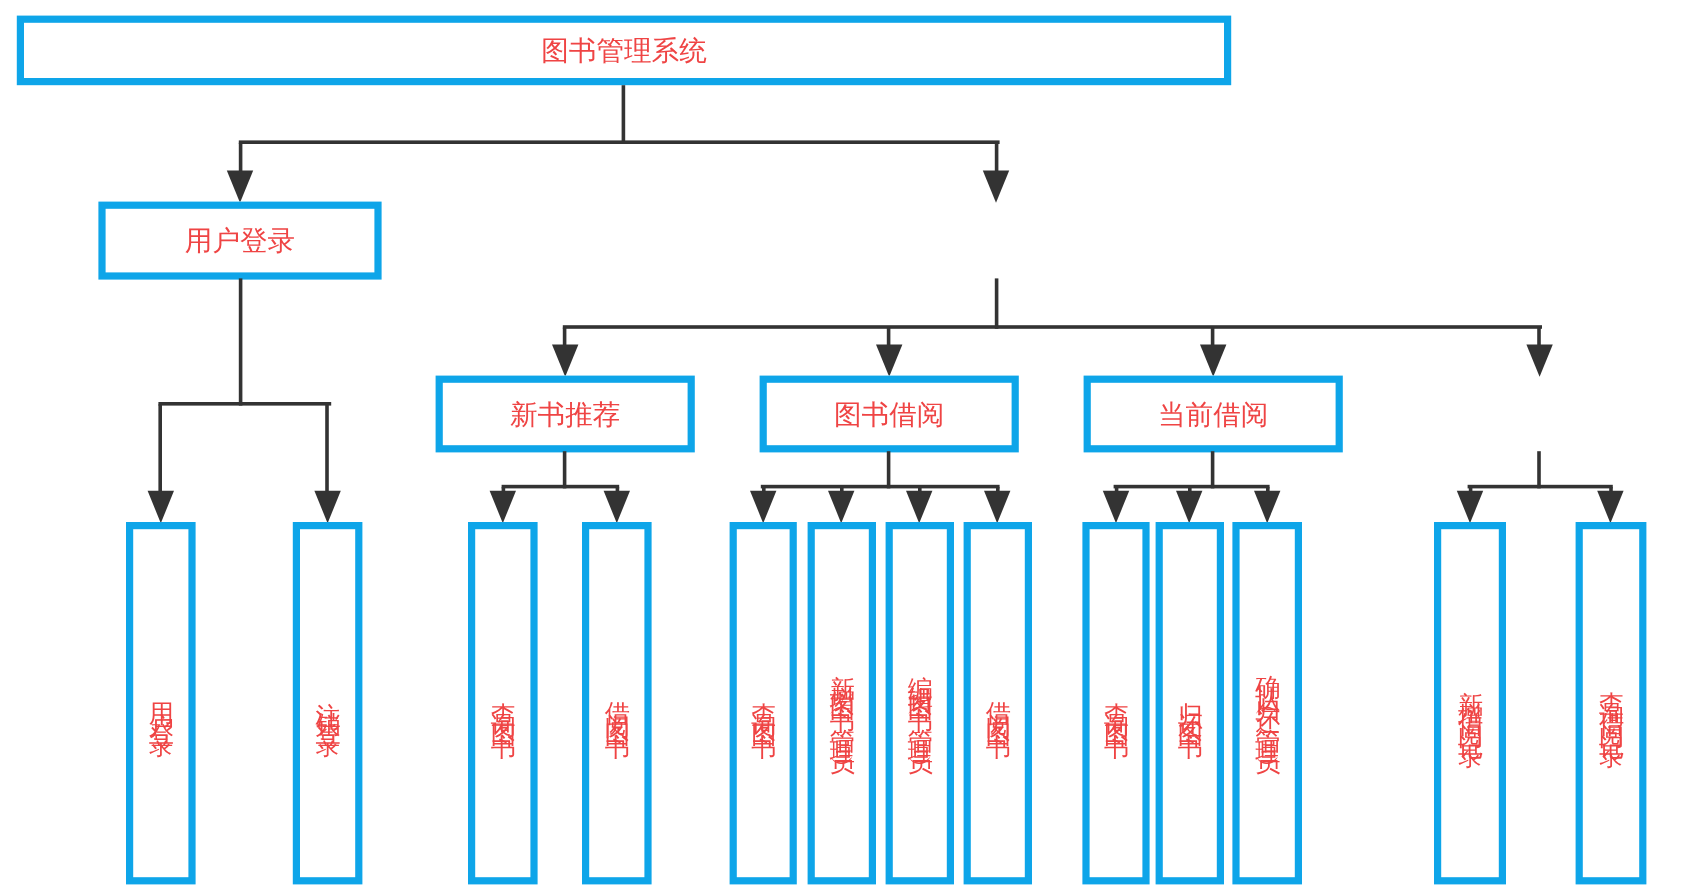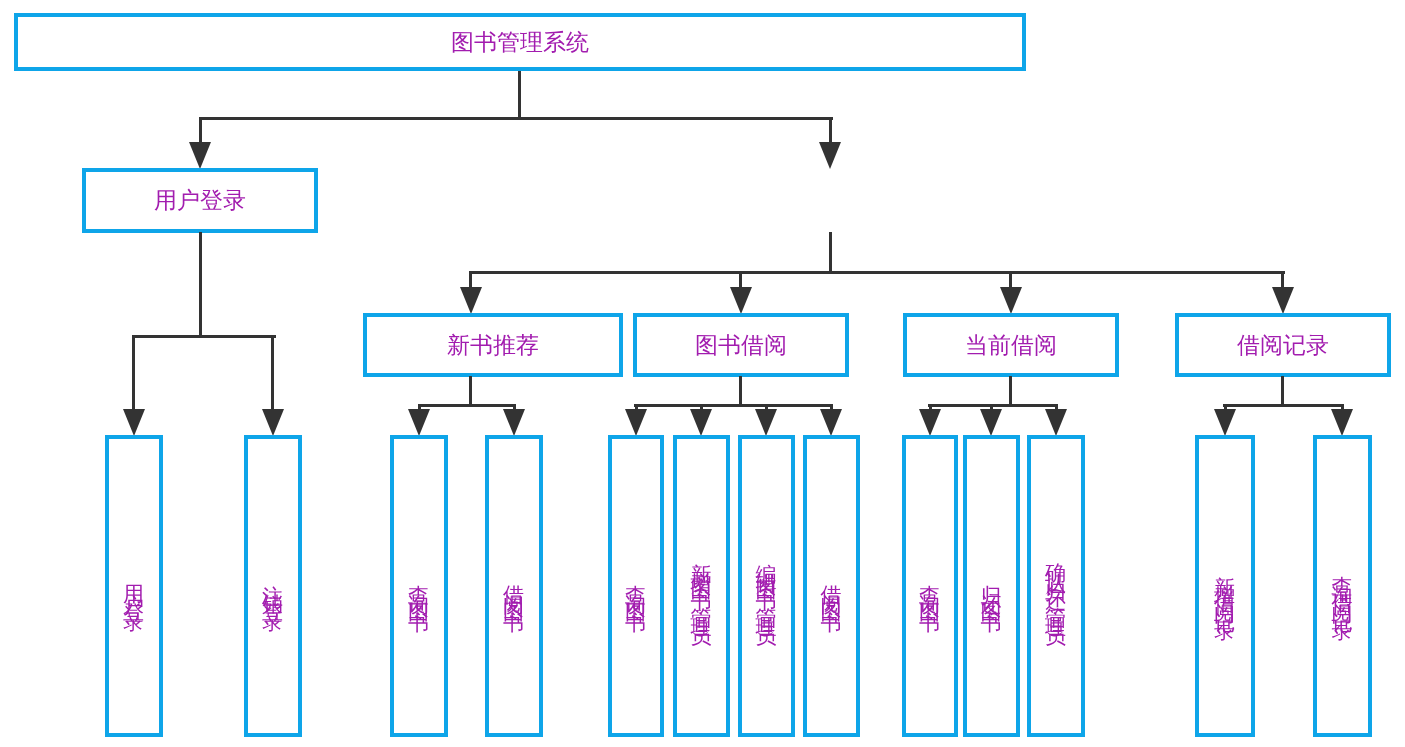--- a/index.html
+++ b/index.html
@@ -8,27 +8,27 @@
     width: 1405px;
     height: 747px;
     background: #ffffff;
     font-family: "Liberation Sans", "DejaVu Sans", sans-serif;
     color: #3a3a3a;
     overflow: hidden;
   }
   .box {
     position: absolute;
     box-sizing: border-box;
-    border: 4px solid #0ea5e9;
+    border: 6px solid #0ea5e9;
     background: #ffffff;
     display: flex;
     align-items: center;
     justify-content: center;
     font-size: 23px;
-    color: #a21caf;
+    color: #ef4444;
     white-space: nowrap;
   }
   .leaf {
     writing-mode: vertical-rl;
     text-orientation: mixed;
     font-size: 21px;
     letter-spacing: 9px;
     line-height: 1;
     white-space: normal;
   }
@@ -81,24 +81,23 @@
   <div class="line" style="left:469px; top:271px; width:816px; height:3px;"></div>
   <div class="line" style="left:469px; top:273px; width:3px; height:17px;"></div>
   <div class="arrow" style="left:460px; top:287px;"></div>
   <div class="line" style="left:739px; top:273px; width:3px; height:17px;"></div>
   <div class="arrow" style="left:730px; top:287px;"></div>
   <div class="line" style="left:1009px; top:273px; width:3px; height:17px;"></div>
   <div class="arrow" style="left:1000px; top:287px;"></div>
   <div class="line" style="left:1281px; top:273px; width:3px; height:17px;"></div>
   <div class="arrow" style="left:1272px; top:287px;"></div>
 
-  <div class="box" style="left:363px; top:313px; width:260px; height:64px;text-align:right;">新书推荐</div>
+  <div class="box" style="left:363px; top:313px; width:216px; height:64px;text-align:right;">新书推荐</div>
   <div class="box" style="left:903px; top:313px; width:216px; height:64px;">当前借阅</div>
   <div class="box" style="left:633px; top:313px; width:216px; height:64px;">图书借阅</div>
-  <div class="box" style="left:1175px; top:313px; width:216px; height:64px;">借阅记录</div>
 
   <div class="line" style="left:469px; top:376px; width:3px; height:31px;"></div>
   <div class="line" style="left:418px; top:404px; width:98px; height:3px;"></div>
   <div class="line" style="left:739px; top:376px; width:3px; height:31px;"></div>
   <div class="line" style="left:634px; top:404px; width:199px; height:3px;"></div>
   <div class="line" style="left:1009px; top:376px; width:3px; height:31px;"></div>
   <div class="line" style="left:928px; top:404px; width:130px; height:3px;"></div>
   <div class="line" style="left:1281px; top:376px; width:3px; height:31px;"></div>
   <div class="line" style="left:1223px; top:404px; width:121px; height:3px;"></div>
 

